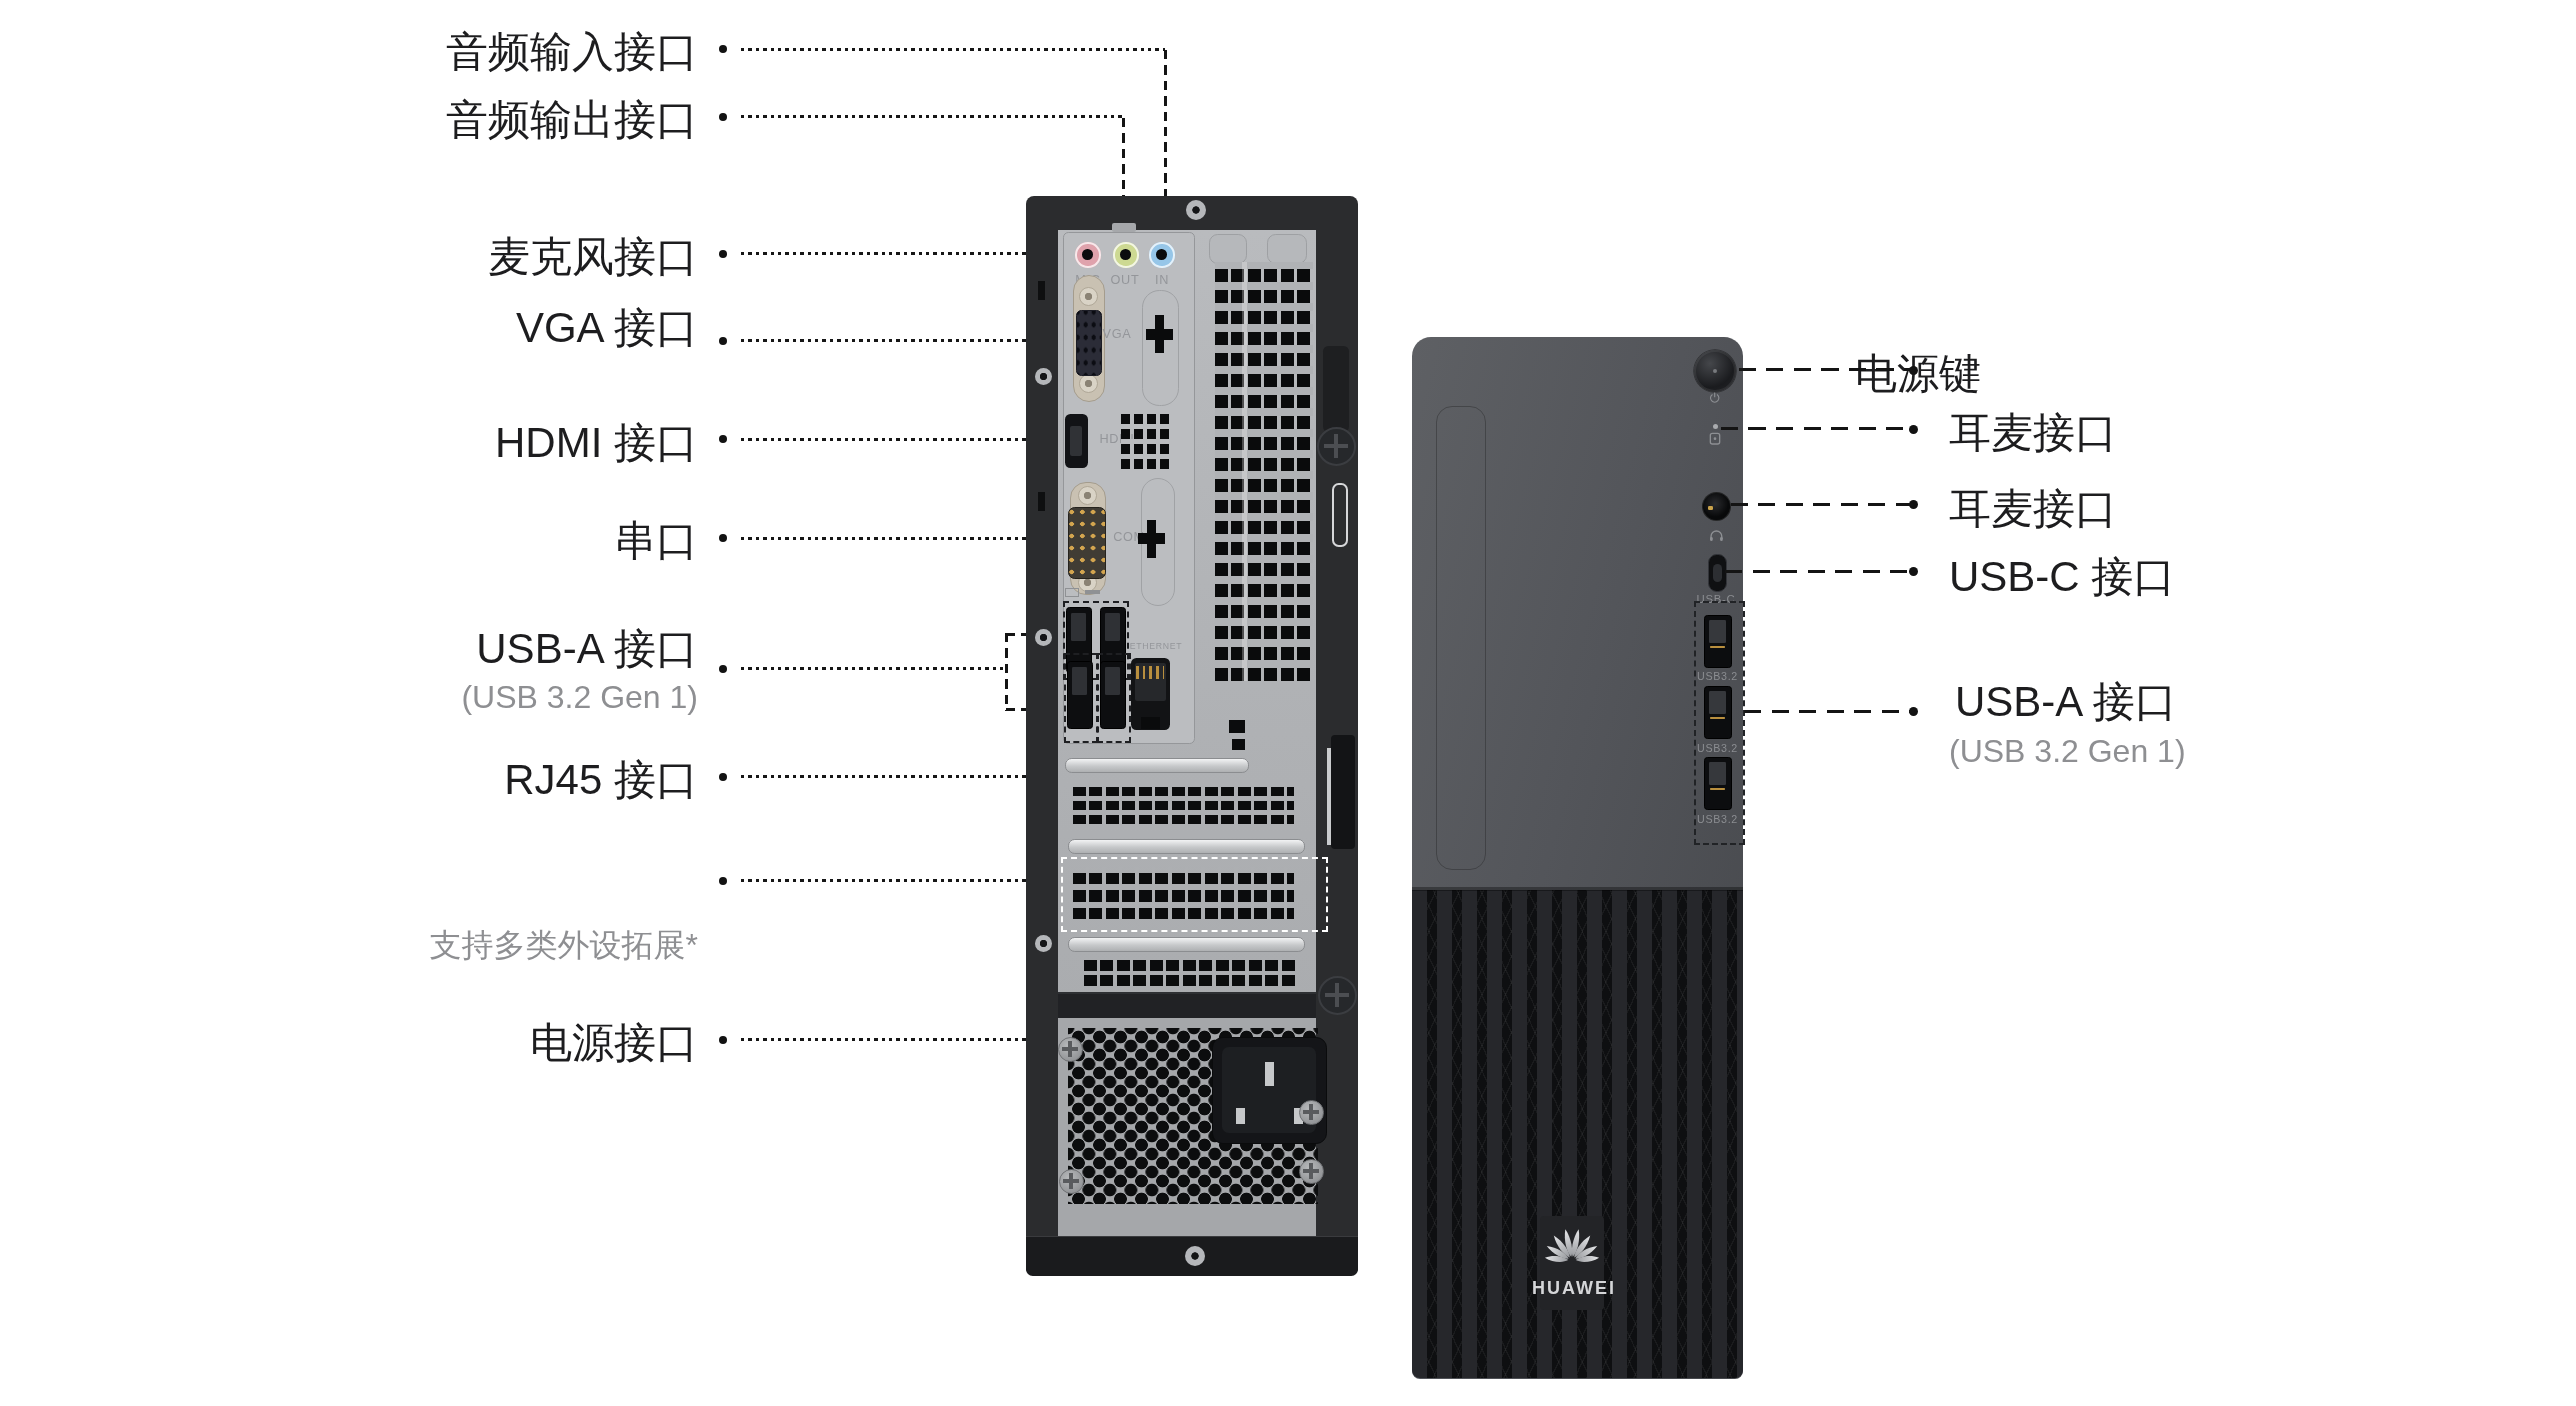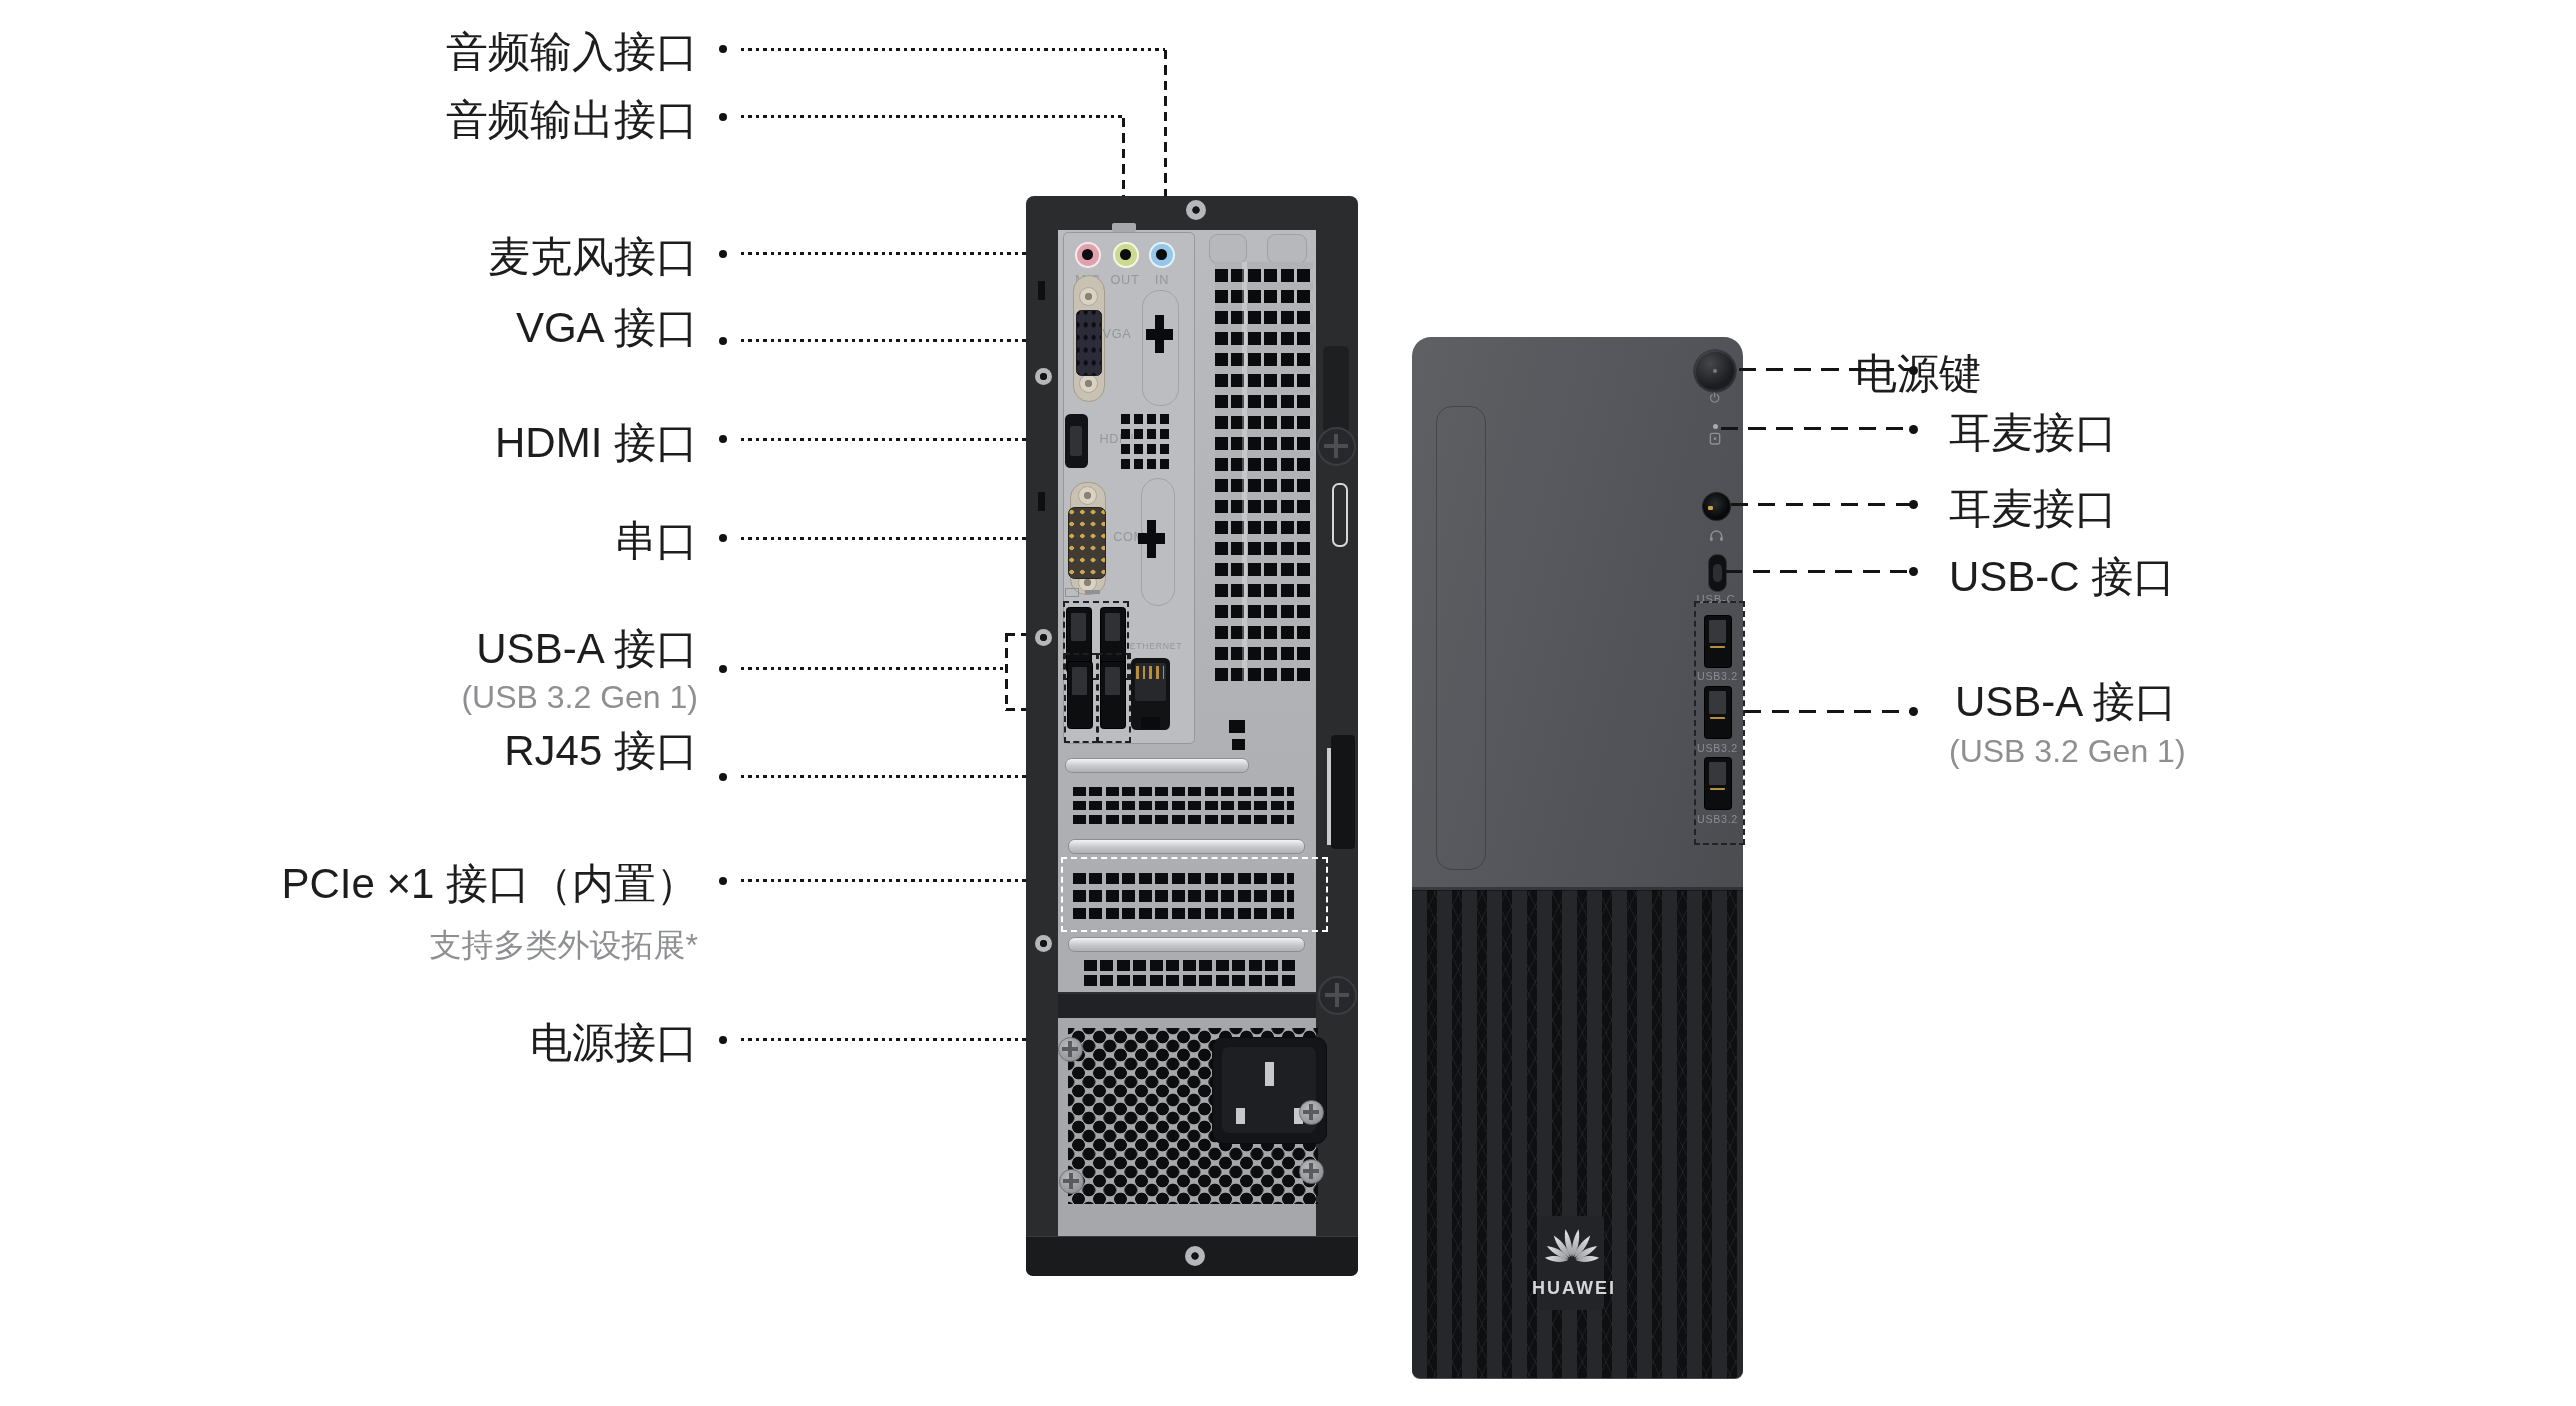--- a/index.html
+++ b/index.html
@@ -51,22 +51,21 @@
 <div id="stage">
 
   <div class="llabel" style="right:1878px;top:28px;"><span>音频输入接口</span></div>
   <div class="llabel" style="right:1878px;top:96px;"><span>音频输出接口</span></div>
   <div class="llabel" style="right:1878px;top:233px;"><span>麦克风接口</span></div>
   <div class="llabel" style="right:1878px;top:304px;"><span>VGA 接口</span></div>
   <div class="llabel" style="right:1878px;top:419px;"><span>HDMI 接口</span></div>
   <div class="llabel" style="right:1878px;top:517px;"><span>串口</span></div>
   <div class="llabel" style="right:1878px;top:625px;"><span>USB-A 接口</span></div>
   <div class="llabel sub" style="right:1878px;top:679px;"><span>(USB 3.2 Gen 1)</span></div>
-  <div class="llabel" style="right:1878px;top:727px;text-align:center;"><span>RJ45 接口</span></div>
-  <div class="llabel" style="right:1878px;top:860px;"><span>PCIe ×1 接口（内置）</span></div>
+  <div class="llabel" style="right:1878px;top:756px;text-align:center;"><span>RJ45 接口</span></div>
   <div class="llabel sub" style="right:1878px;top:915px;margin-top:12px;"><span>支持多类外设拓展*</span></div>
   <div class="llabel" style="right:1878px;top:1019px;"><span>电源接口</span></div>
 
   <div class="ldot" style="left:719px;top:45px;"></div>
   <div class="ldot" style="left:719px;top:113px;"></div>
   <div class="ldot" style="left:719px;top:250px;"></div>
   <div class="ldot" style="left:719px;top:337px;"></div>
   <div class="ldot" style="left:719px;top:435px;"></div>
   <div class="ldot" style="left:719px;top:534px;"></div>
   <div class="ldot" style="left:719px;top:665px;"></div>

